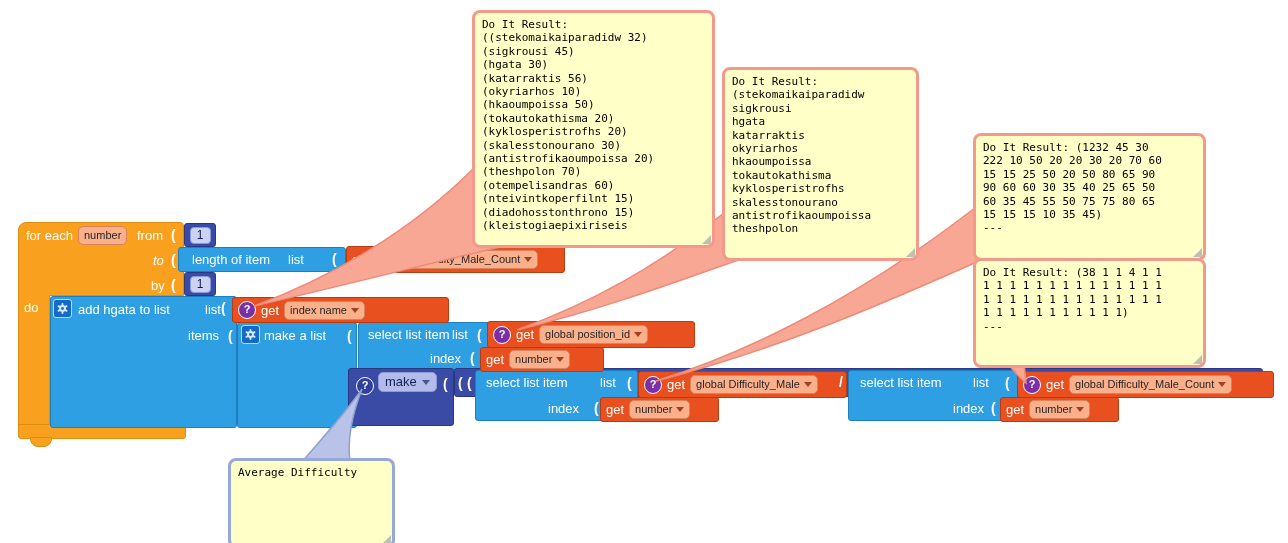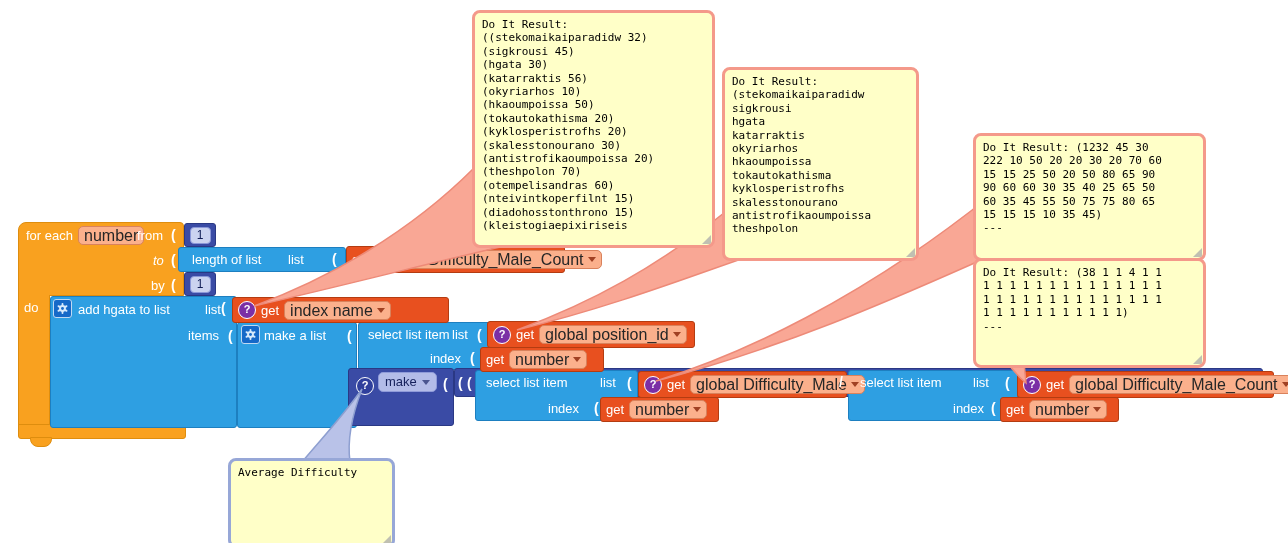--- a/index.html
+++ b/index.html
@@ -6,21 +6,21 @@
   .canvas{position:relative;width:1288px;height:543px;background:#fff;overflow:hidden;
           font-family:"Liberation Sans",sans-serif;}
   .abs{position:absolute;box-sizing:border-box;}
   .lbl{position:absolute;color:#fff;font-size:13px;line-height:16px;white-space:nowrap;}
   .orange{background:#F9A11F;border:1px solid #DE8D0E;}
   .blue{background:#2E9FE2;border:1px solid #1D7FC0;border-radius:3px;}
   .navy{background:#3A4BA5;border:1px solid #2A3884;border-radius:3px;}
   .getblk{position:absolute;background:#E8501F;border:1px solid #B43C11;border-radius:3px;
           display:flex;align-items:center;gap:5px;padding:0 5px;color:#fff;font-size:13px;}
   .pill{background:#FBB08C;border:1px solid #D9825C;border-radius:5px;padding:0 5px;
-        color:#262626;font-size:16px;line-height:17px;white-space:nowrap;
+        color:#262626;font-size:11px;line-height:17px;white-space:nowrap;
         display:inline-flex;align-items:center;gap:4px;}
   .tri{width:0;height:0;border-left:4px solid transparent;border-right:4px solid transparent;
        border-top:5px solid #A04123;display:inline-block;}
   .roundpill{position:absolute;background:#B3BCE8;border:1px solid #8F9BD9;border-radius:5px;
         padding:0 6px;color:#16215C;font-size:13px;line-height:18px;
         display:inline-flex;align-items:center;gap:5px;}
   .roundpill .tri{border-top-color:#4A5590;}
   .qicon{position:static;width:16px;height:16px;flex:0 0 16px;border-radius:50%;background:#7B2FA5;
          border:1px solid #fff;color:#fff;text-align:center;font-weight:bold;
          font-size:11px;line-height:14px;}
@@ -140,21 +140,21 @@
   </div>
 
   <span class="lbl" style="left:26px;top:228px;text-align:right;">for each</span>
   <span class="pill" style="position:absolute;left:78px;top:226px;">number</span>
   <span class="lbl" style="left:137px;top:228px;">from</span>
   <span class="lbl" style="left:153px;top:253px;font-style:italic;">to</span>
   <span class="lbl" style="left:151px;top:278px;">by</span>
   <span class="lbl" style="left:24px;top:300px;">do</span>
 
   <div class="abs blue" style="left:178px;top:247px;width:168px;height:25px;"></div>
-  <span class="lbl" style="left:192px;top:252px;z-index:5;">length of list</span>
+  <span class="lbl" style="left:192px;top:252px;z-index:5;">length of item</span>
   <span class="lbl" style="left:288px;top:252px;z-index:5;">list</span>
 
   <span class="lbl" style="left:78px;top:302px;">add hgata to list</span>
   <span class="lbl" style="left:205px;top:302px;">list</span>
   <span class="lbl" style="left:188px;top:328px;">items</span>
   <span class="lbl" style="left:264px;top:328px;">make a list</span>
 
   <span class="lbl" style="left:368px;top:327px;">select list item</span>
   <span class="lbl" style="left:452px;top:327px;">list</span>
   <span class="lbl" style="left:430px;top:351px;">index</span>

